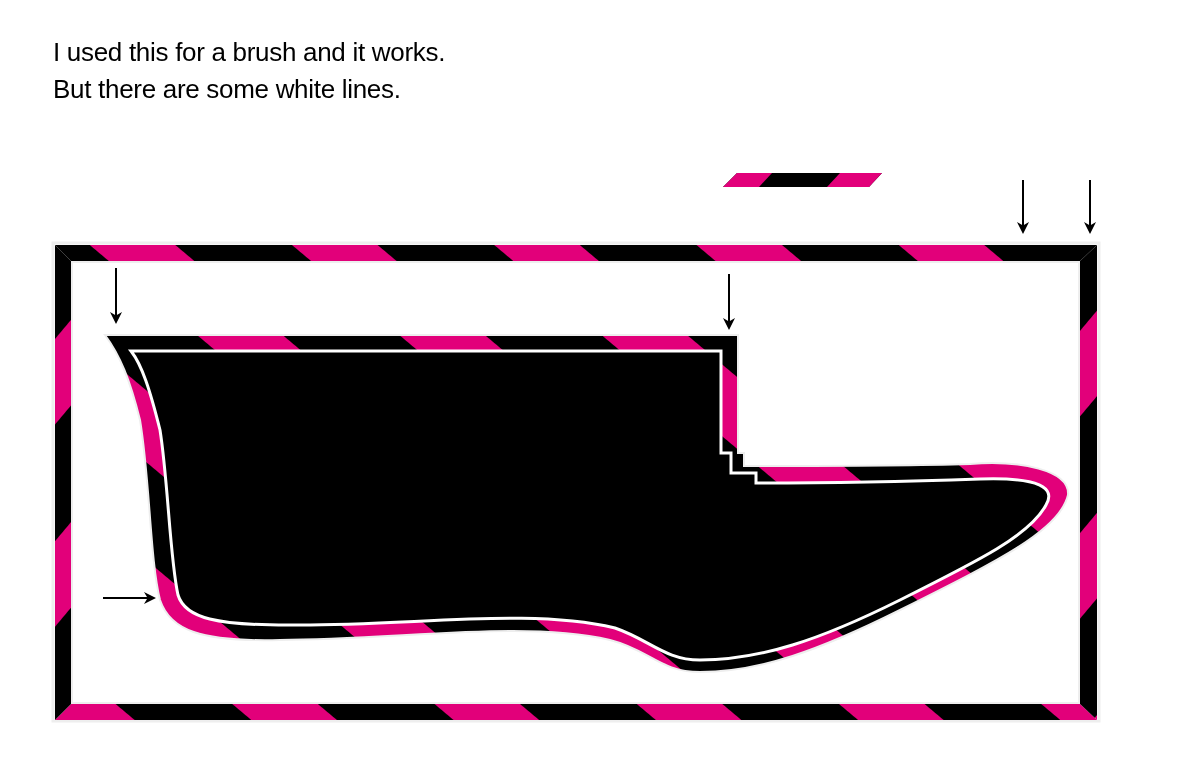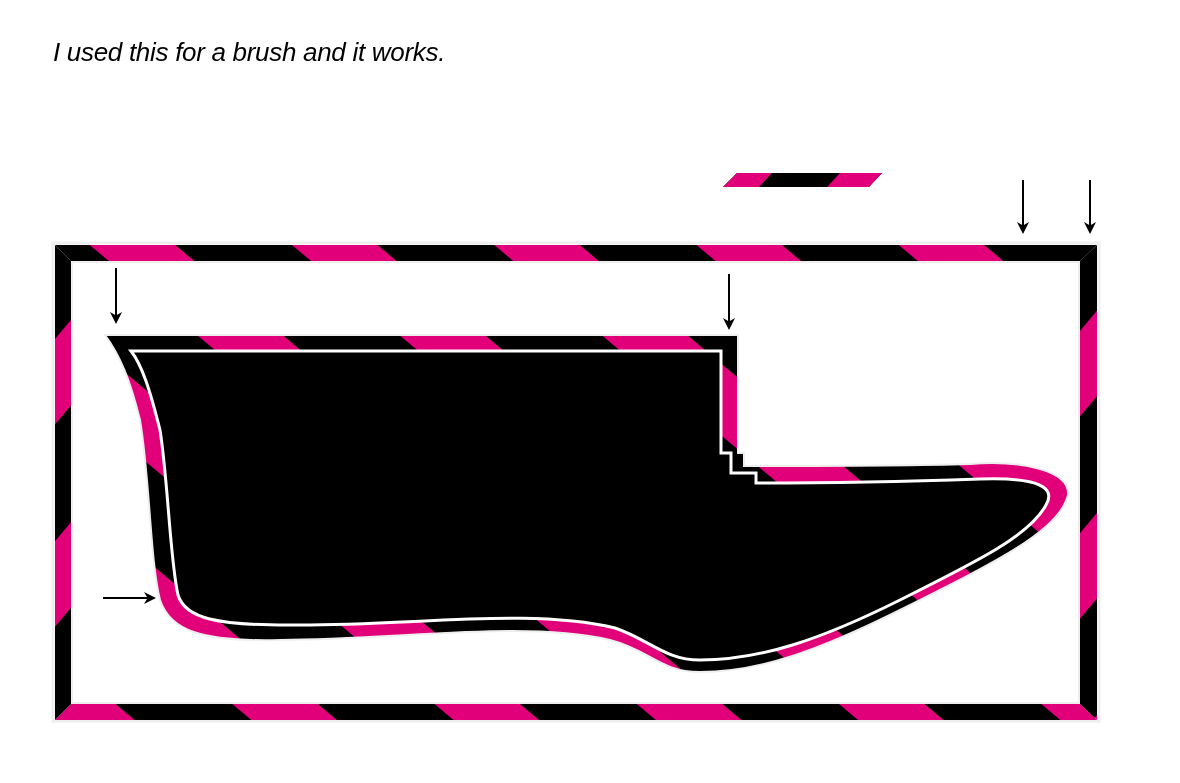--- a/index.html
+++ b/index.html
@@ -1,26 +1,27 @@
 <!DOCTYPE html>
 <html><head>
 <meta charset="utf-8">
 <style>
   html, body { margin: 0; padding: 0; background: #ffffff; }
   body { width: 1180px; height: 783px; position: relative; overflow: hidden;
          font-family: "Liberation Sans", "DejaVu Sans", sans-serif; }
   .question { position: absolute; left: 53px; top: 34px; margin: 0; }
-  .question-line { display: block; font-size: 26px; line-height: 36.5px; color: #000; letter-spacing: -0.3px; font-style: italic; }
+  .question-line { display: block; font-size: 26px; line-height: 36.5px; color: #000; letter-spacing: -0.3px; }
   svg.scene { position: absolute; left: 0; top: 0; }
 </style>
 </head>
 <body>
 
 <div class="question">
   <span class="question-line">I used this for a brush and it works.</span>
+  <span class="question-line">But there are some white lines.</span>
 </div>
 
 <svg class="scene" width="1180" height="783" viewBox="0 0 1180 783" xmlns="http://www.w3.org/2000/svg">
   <defs>
     <pattern id="stripes" patternUnits="userSpaceOnUse" width="130" height="130" patternTransform="rotate(-50)">
       <rect x="0" y="0" width="130" height="130" fill="#000"></rect>
       <rect x="0" y="0" width="55" height="130" fill="#e2007a"></rect>
     </pattern>
     <pattern id="stripesV" patternUnits="userSpaceOnUse" width="130" height="130" patternTransform="rotate(40)">
       <rect x="0" y="0" width="130" height="130" fill="#000"></rect>

